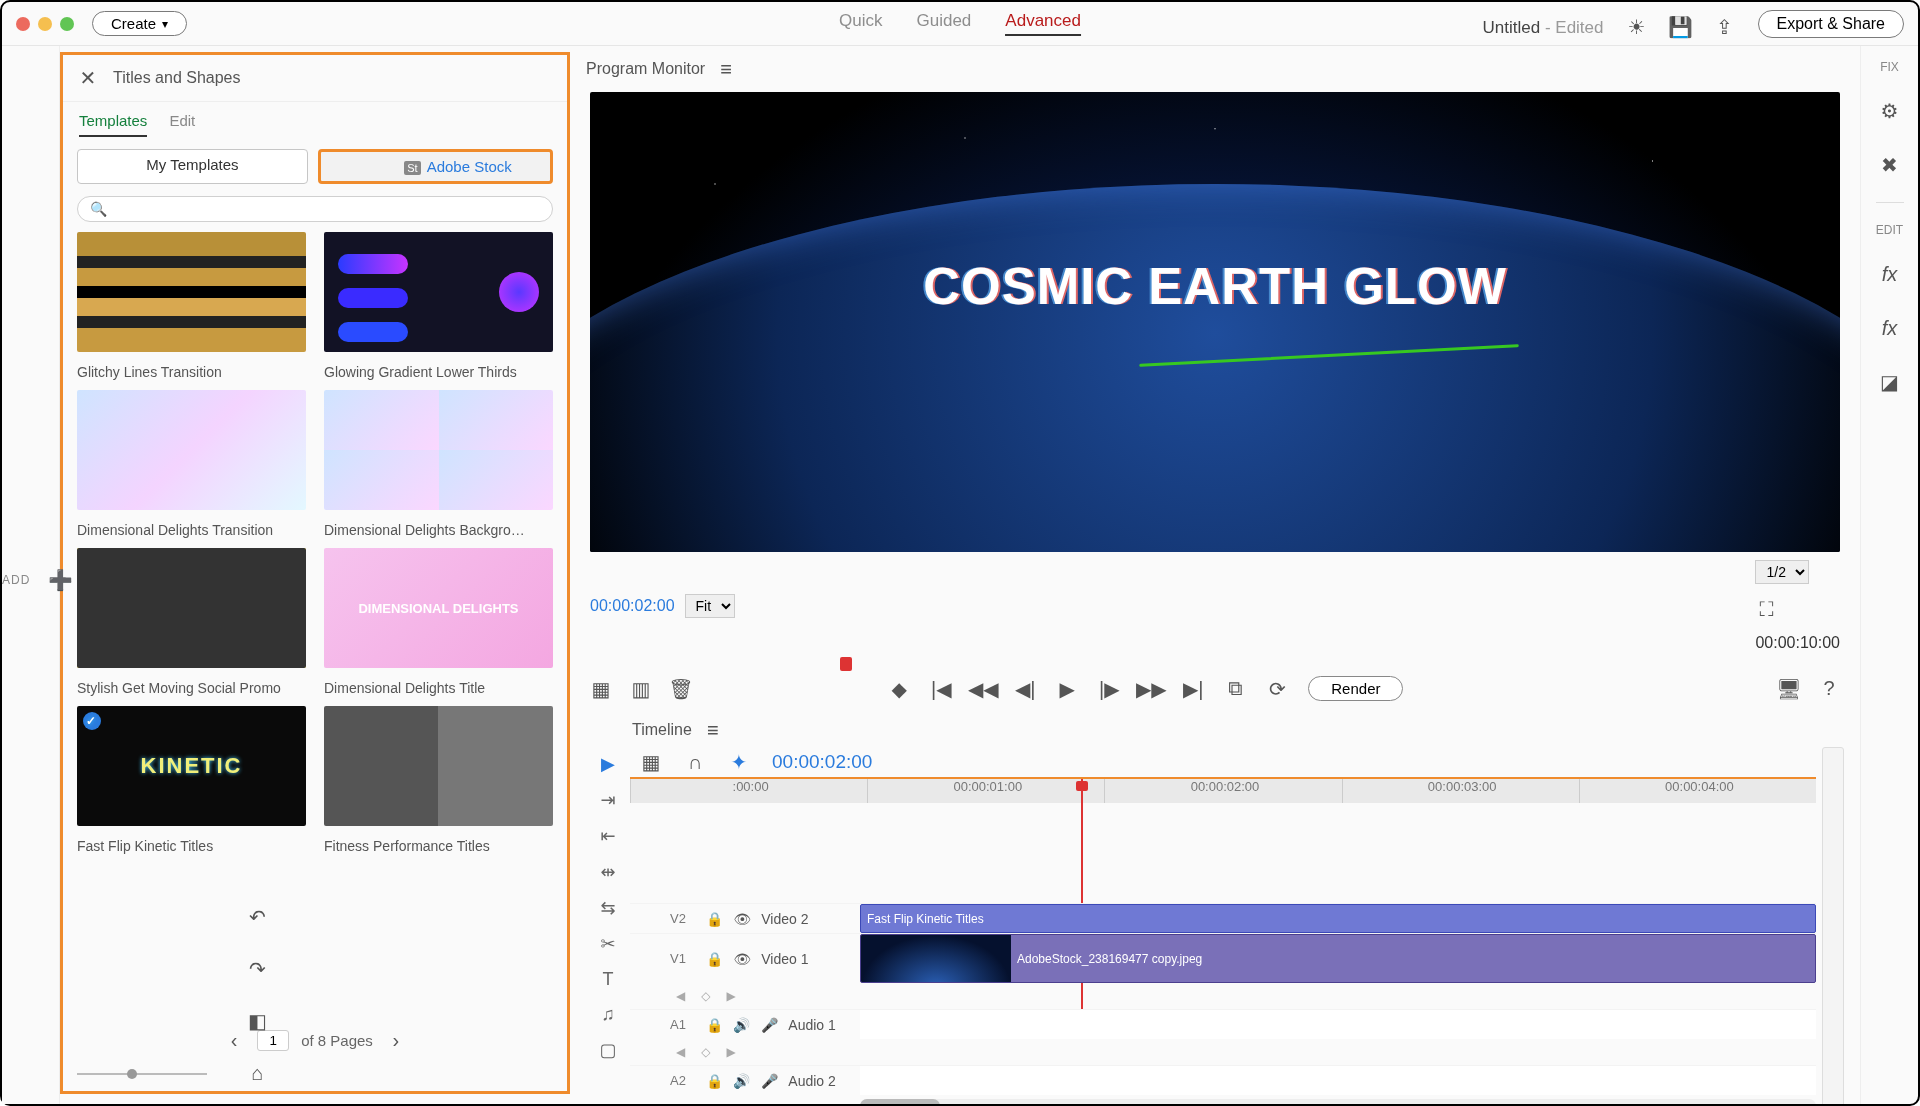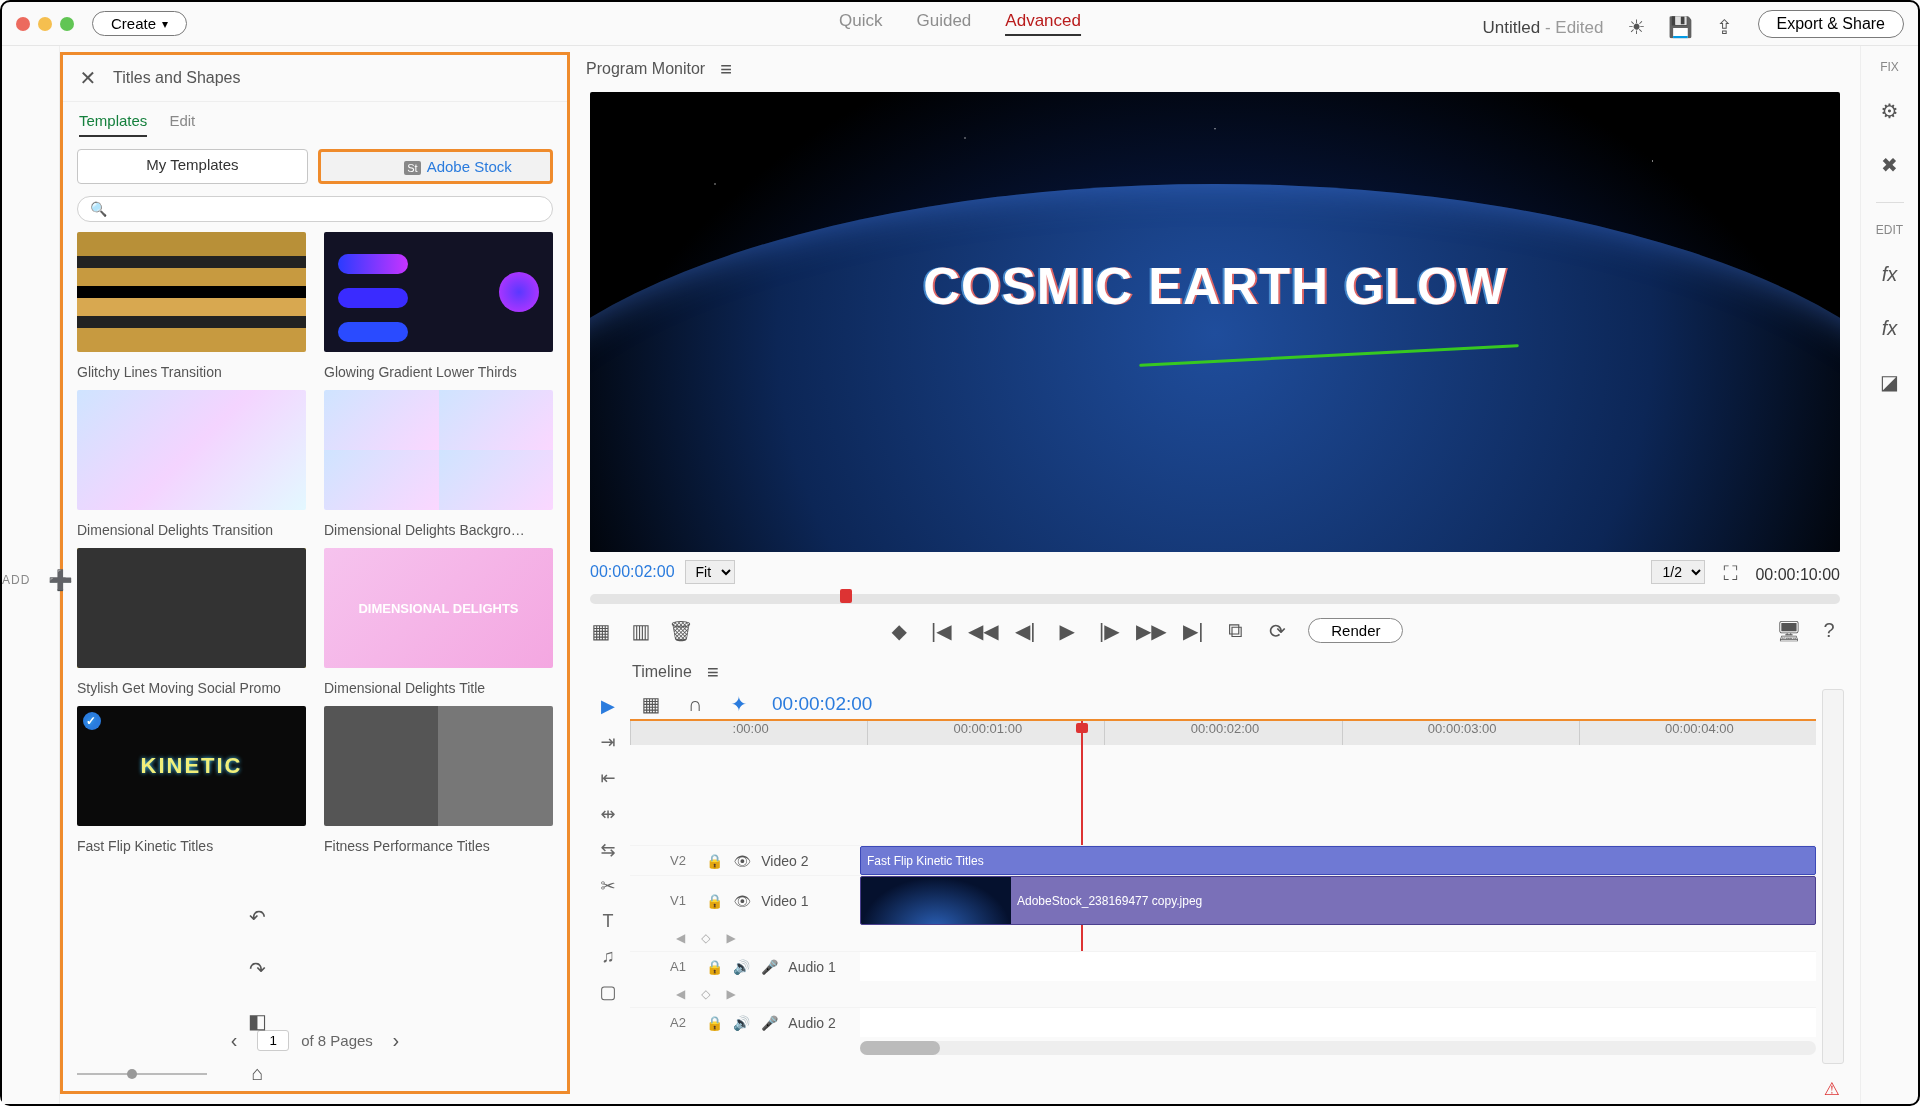--- a/index.html
+++ b/index.html
@@ -64,21 +64,21 @@
   radial-gradient(1px 1px at 30% 10%, #fff, transparent),
   radial-gradient(1px 1px at 70% 25%, #fff, transparent),
   radial-gradient(1px 1px at 85% 15%, #fff, transparent),
   radial-gradient(1px 1px at 50% 8%, #fff, transparent),
   radial-gradient(1px 1px at 20% 35%, #fff, transparent),
   radial-gradient(1px 1px at 90% 40%, #fff, transparent); }
 .canvas .earth { position:absolute; bottom:-50%; left:-10%; right:-10%; height:130%; border-radius:50%; background:radial-gradient(circle at 50% 25%, #1f4d9c 0%, #0c2656 50%, #000 80%); box-shadow:0 -6px 40px rgba(80,140,255,.6) inset; }
 .pm-controls { padding:4px 14px; display:flex; align-items:center; gap:10px; font-size:16px; }
 .pm-controls .tc-cur { color:#2a7bdd; font-weight:500; }
 .pm-controls select { border:1px solid #ccc; padding:2px 6px; font-size:14px; }
-.pm-controls .tc-right { margin-left:auto; display:flex; align-items:flex-end; gap:14px; }
+.pm-controls .tc-right { margin-left:auto; display:flex; align-items:flex-start; gap:14px;flex-direction:column; }
 .scrub { margin:6px 14px; height:10px; background:#e4e4e4; border-radius:6px; position:relative; }
 .scrub .head { position:absolute; left:20%; top:-5px; width:12px; height:14px; background:#d33; border-radius:2px; }
 .transport { padding:8px 14px; display:flex; align-items:center; gap:18px; font-size:20px; color:#555; }
 .transport .mid { margin:0 auto; display:flex; gap:20px; align-items:center; }
 .render-btn { border:1px solid #888; border-radius:18px; padding:3px 22px; font-size:15px; background:#fff; }
 .transport .rt { margin-left:auto; display:flex; gap:18px; }
 
 
 .tl-head { padding:10px 18px 6px 56px; font-size:16px; color:#555; display:flex; align-items:center; gap:10px; }
 .timeline { flex:1; display:flex; padding:0 10px 10px 10px; }

